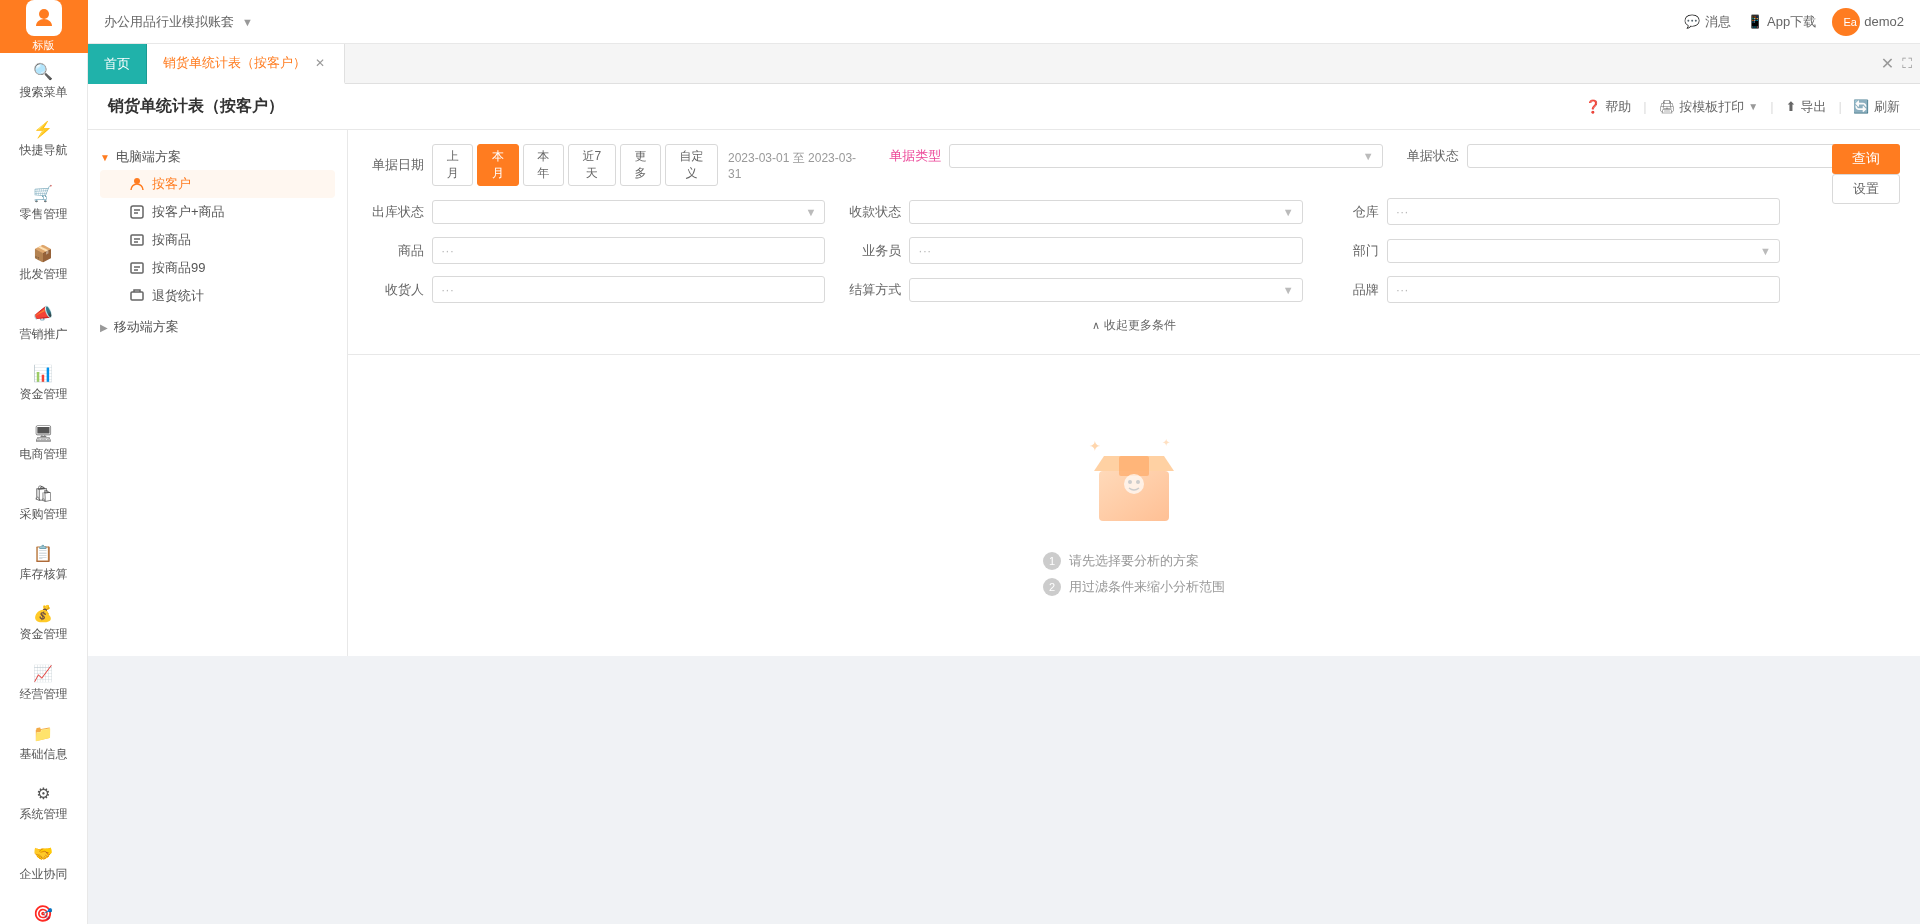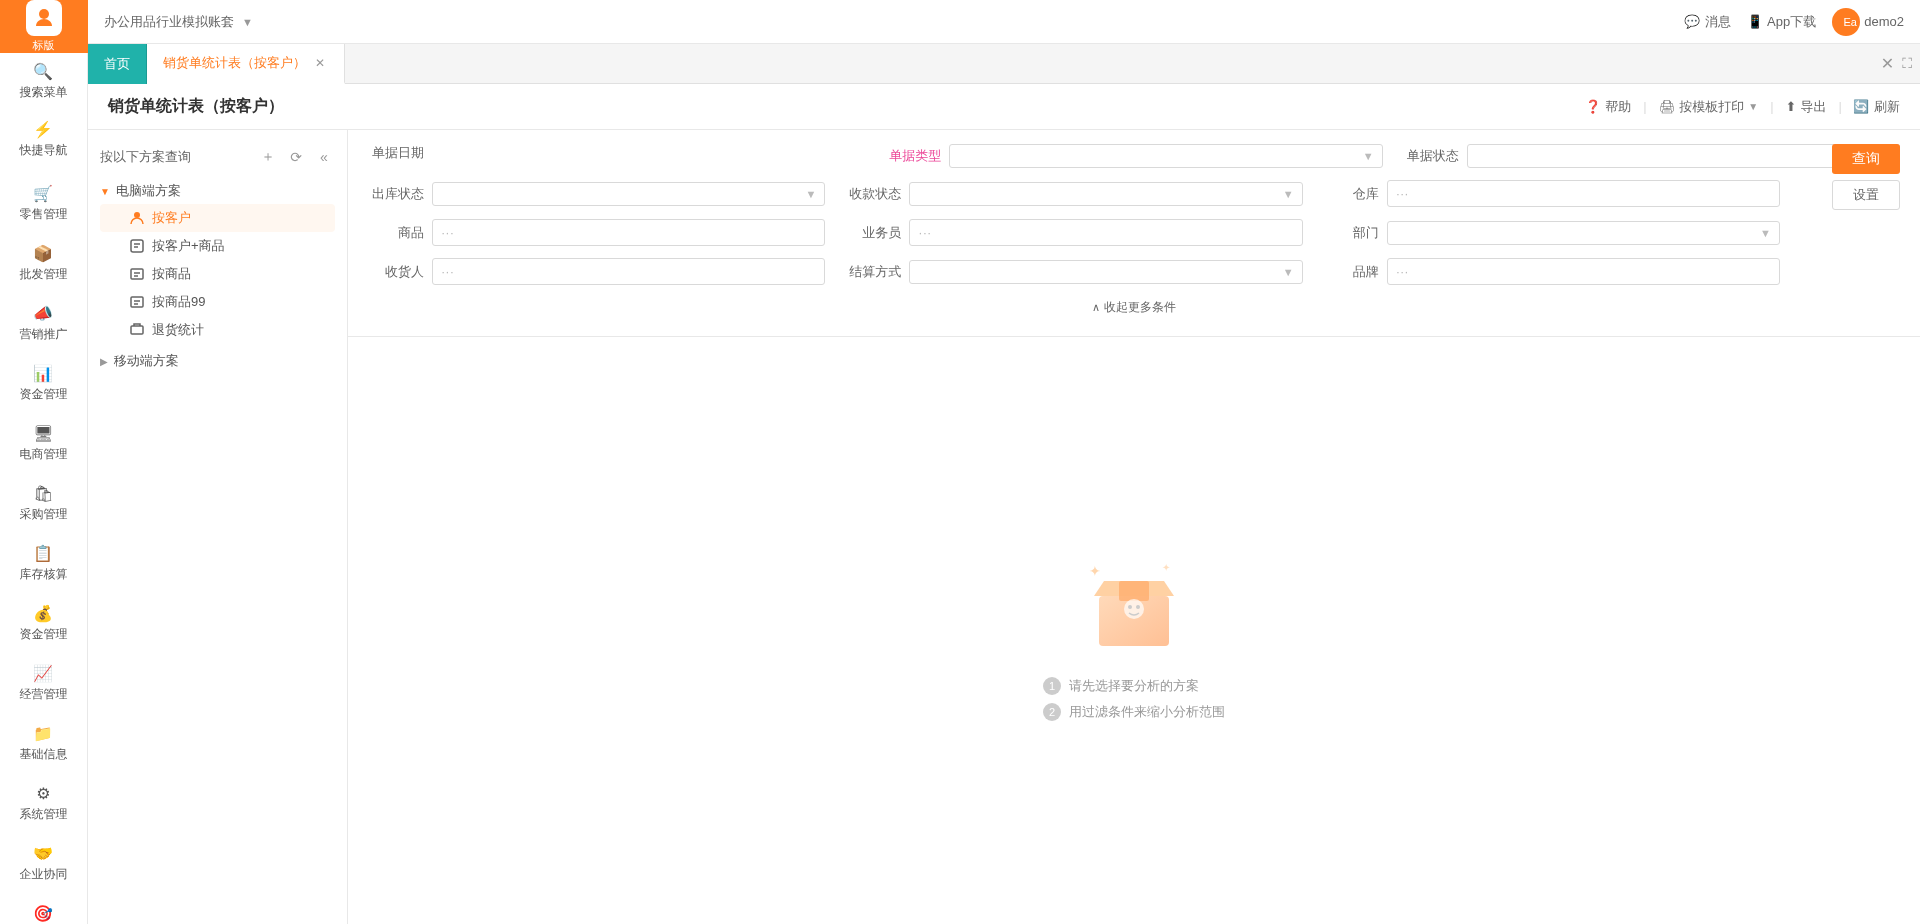--- a/index.html
+++ b/index.html
@@ -10,21 +10,21 @@
     .logo { width: 88px; height: 60px; background: #ff7c20; display: flex; flex-direction: column; align-items: center; justify-content: center; cursor: pointer; }
     .logo-icon { width: 36px; height: 36px; background: #fff; border-radius: 8px; display: flex; align-items: center; justify-content: center; margin-bottom: 2px; }
     .logo-icon svg { width: 24px; height: 24px; }
     .logo-text { color: #fff; font-size: 11px; }
     .nav-item { width: 88px; padding: 10px 4px; display: flex; flex-direction: column; align-items: center; cursor: pointer; font-size: 12px; color: #555; text-align: center; }
     .nav-item .nav-icon { width: 20px; height: 20px; margin-bottom: 3px; display: flex; align-items: center; justify-content: center; font-size: 16px; }
     .search-item { padding: 8px 4px; cursor: pointer; display: flex; flex-direction: column; align-items: center; font-size: 12px; color: #555; }
     .nav-divider { width: 60px; height: 1px; background: #f0f0f0; margin: 2px 0; }
 
     
-    .main-area { flex: 1; display: flex; flex-direction: column; height: 924px; overflow: hidden; }
+    .main-area { flex: 1; display: flex; flex-direction: column; height: 656px; overflow: hidden; }
 
     
     .top-header { height: 44px; background: #fff; display: flex; align-items: center; justify-content: space-between; padding: 0 16px; border-bottom: 1px solid #e8e8e8; flex-shrink: 0; }
     .header-left { display: flex; align-items: center; gap: 8px; color: #666; font-size: 13px; }
     .header-right { display: flex; align-items: center; gap: 16px; }
     .header-btn { display: flex; align-items: center; gap: 4px; color: #666; cursor: pointer; font-size: 13px; }
     .avatar { width: 28px; height: 28px; border-radius: 50%; background: #ff7c20; display: flex; align-items: center; justify-content: center; color: #fff; font-size: 12px; overflow: hidden; }
 
     
     .tab-bar { height: 40px; background: #f5f5f5; display: flex; align-items: center; padding: 0 0; border-bottom: 1px solid #e0e0e0; flex-shrink: 0; }
@@ -65,21 +65,21 @@
 
     
     .filter-area { background: #fff; padding: 14px 20px; border-bottom: 1px solid #e8e8e8; flex-shrink: 0; }
     .date-btn { padding: 3px 8px; border: 1px solid #d9d9d9; border-radius: 3px; cursor: pointer; font-size: 12px; color: #666; background: #fff; }
     .date-btn.active { background: #ff7c20; color: #fff; border-color: #ff7c20; }
     .collapse-bar { display: flex; align-items: center; justify-content: center; padding: 6px; cursor: pointer; color: #666; font-size: 12px; gap: 4px; }
     .btn-query { background: #ff7c20; color: #fff; border: none; padding: 6px 20px; border-radius: 3px; cursor: pointer; font-size: 14px; }
     .btn-settings { background: #fff; color: #666; border: 1px solid #d9d9d9; padding: 5px 16px; border-radius: 3px; cursor: pointer; font-size: 13px; }
 
     .filter-wrapper { position: relative; }
-    .filter-buttons-col { position: absolute; right: 0; top: 0; display: flex; flex-direction: column; gap: 6px; }
+    .filter-buttons-col { position: absolute; right: 0; top: 0; display: flex; flex-direction: column; }
 
     
     .empty-state { flex: 1; display: flex; flex-direction: column; align-items: center; justify-content: center; background: #fff; }
     .empty-icon { width: 120px; height: 120px; margin-bottom: 16px; }
     .empty-hints { display: flex; flex-direction: column; gap: 8px; }
     .empty-hint { display: flex; align-items: center; gap: 8px; color: #999; font-size: 13px; }
     .hint-num { width: 18px; height: 18px; border-radius: 50%; background: #ccc; color: #fff; display: flex; align-items: center; justify-content: center; font-size: 11px; flex-shrink: 0; }
     .full-width-select { width: 100%; display: flex; align-items: center; border: 1px solid #d9d9d9; border-radius: 3px; padding: 5px 8px; cursor: pointer; background: #fff; justify-content: space-between; color: #bbb; font-size: 13px; }
     .select-chevron { color: #bbb; font-size: 11px; }
   </style>
@@ -225,28 +225,20 @@
         <div class="page-action-btn">
           <span>🔄</span>
           <span>刷新</span>
         </div>
       </div>
     </div>
 
     <div class="inner-layout">
 
       <div class="left-panel">
-        <div class="panel-header">
-          <span class="panel-header-title">按以下方案查询</span>
-          <div class="panel-header-actions">
-            <div class="panel-icon-btn">＋</div>
-            <div class="panel-icon-btn">⟳</div>
-            <div class="panel-icon-btn">«</div>
-          </div>
-        </div>
 
         <div class="scheme-category">
           <div class="scheme-category-header">
             <span style="font-size:10px; color:#ff7c20;">▼</span>
             <span>电脑端方案</span>
           </div>
           <div class="scheme-item active">
             <span class="item-icon" style="color:#ff7c20;">
               <svg width="16" height="16" viewBox="0 0 16 16" fill="#ff7c20">
                   <circle cx="8" cy="5" r="3"></circle>
@@ -306,20 +298,29 @@
 
       <div class="right-content">
 
         <div class="filter-area">
           <div class="filter-wrapper">
 
             <div style="display:flex; align-items:flex-start; gap:20px; margin-bottom:12px; ">
 
               <div style="display:flex; align-items:center; gap:8px; flex:1;">
                 <span style="color:#666; font-size:13px; white-space:nowrap; min-width:56px; text-align:right;">单据日期</span>
+                <div style="display:flex; align-items:center; gap:4px; flex:1;">
+                  <button class="date-btn">上月</button>
+                  <button class="date-btn active">本月</button>
+                  <button class="date-btn">本年</button>
+                  <button class="date-btn">近7天</button>
+                  <button class="date-btn">更多</button>
+                  <button class="date-btn">自定义</button>
+                  <span style="font-size:12px; color:#999; margin-left:6px;">2023-03-01 至 2023-03-31</span>
+                </div>
               </div>
 
               <div style="display:flex; align-items:center; gap:8px; flex:1;">
                 <span style="color:#ec4899; font-size:13px; white-space:nowrap; min-width:56px; text-align:right;">单据类型</span>
                 <div class="full-width-select" style="flex:1;">
                   <span></span>
                   <span class="select-chevron">▼</span>
                 </div>
               </div>
 

